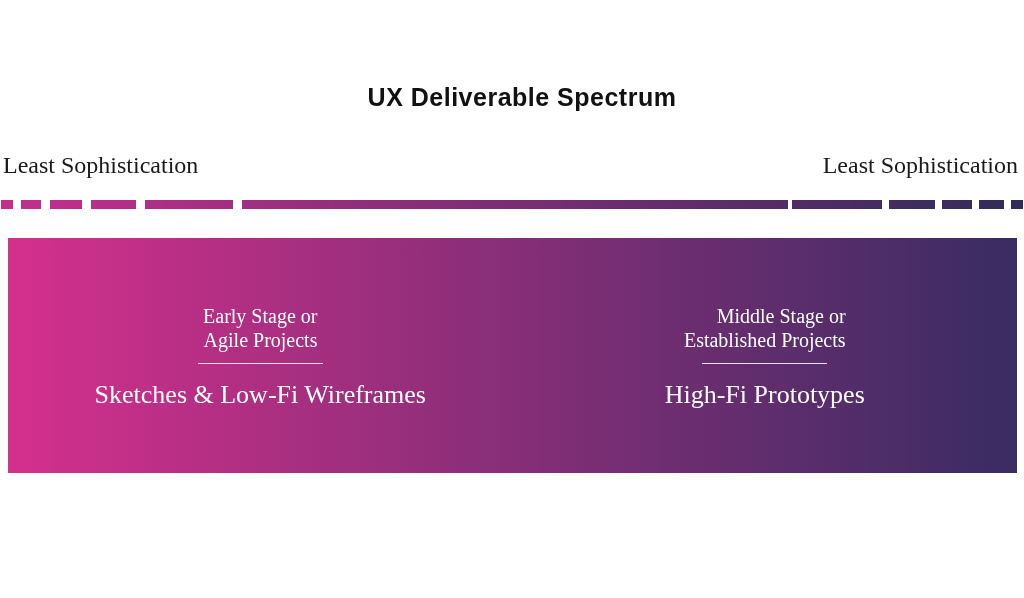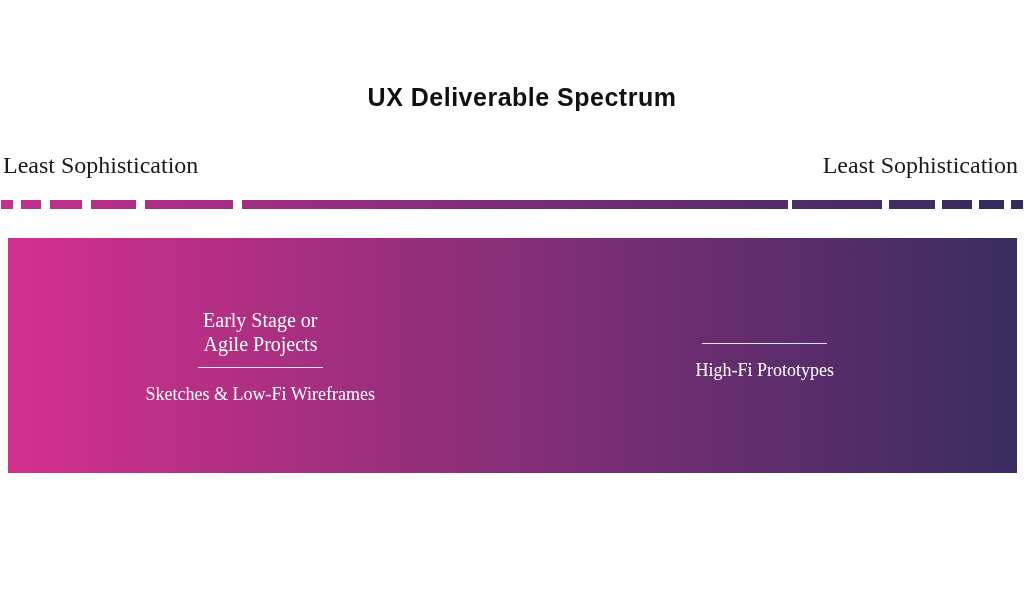--- a/index.html
+++ b/index.html
@@ -59,21 +59,21 @@
     font-size:20px;
     line-height:1.2;
     white-space:pre-line;
   }
   .stage-divider{
     width:125px;height:1px;
     background:rgba(255,255,255,0.85);
     margin:11px auto 16px auto;
   }
   .deliverable-label{
-    font-size:18px;
+    font-size:26px;
   }
 </style>
 </head>
 <body>
 
 <div class="title">UX Deliverable Spectrum</div>
 
 <div class="axis-labels">
   <span>Least Sophistication</span>
   <span>Least Sophistication</span>
@@ -92,18 +92,20 @@
 <div class="spectrum-panel">
 
   <div class="spectrum-column">
     <div class="stage-heading">Early Stage or
 Agile Projects</div>
     <div class="stage-divider"></div>
     <div class="deliverable-label">Sketches &amp; Low-Fi Wireframes</div>
   </div>
 
   <div class="spectrum-column">
+    <div class="stage-heading">Middle Stage or
+Established Projects</div>
     <div class="stage-divider"></div>
     <div class="deliverable-label">High-Fi Prototypes</div>
   </div>
 
 
 </div>
 
 </body></html>

